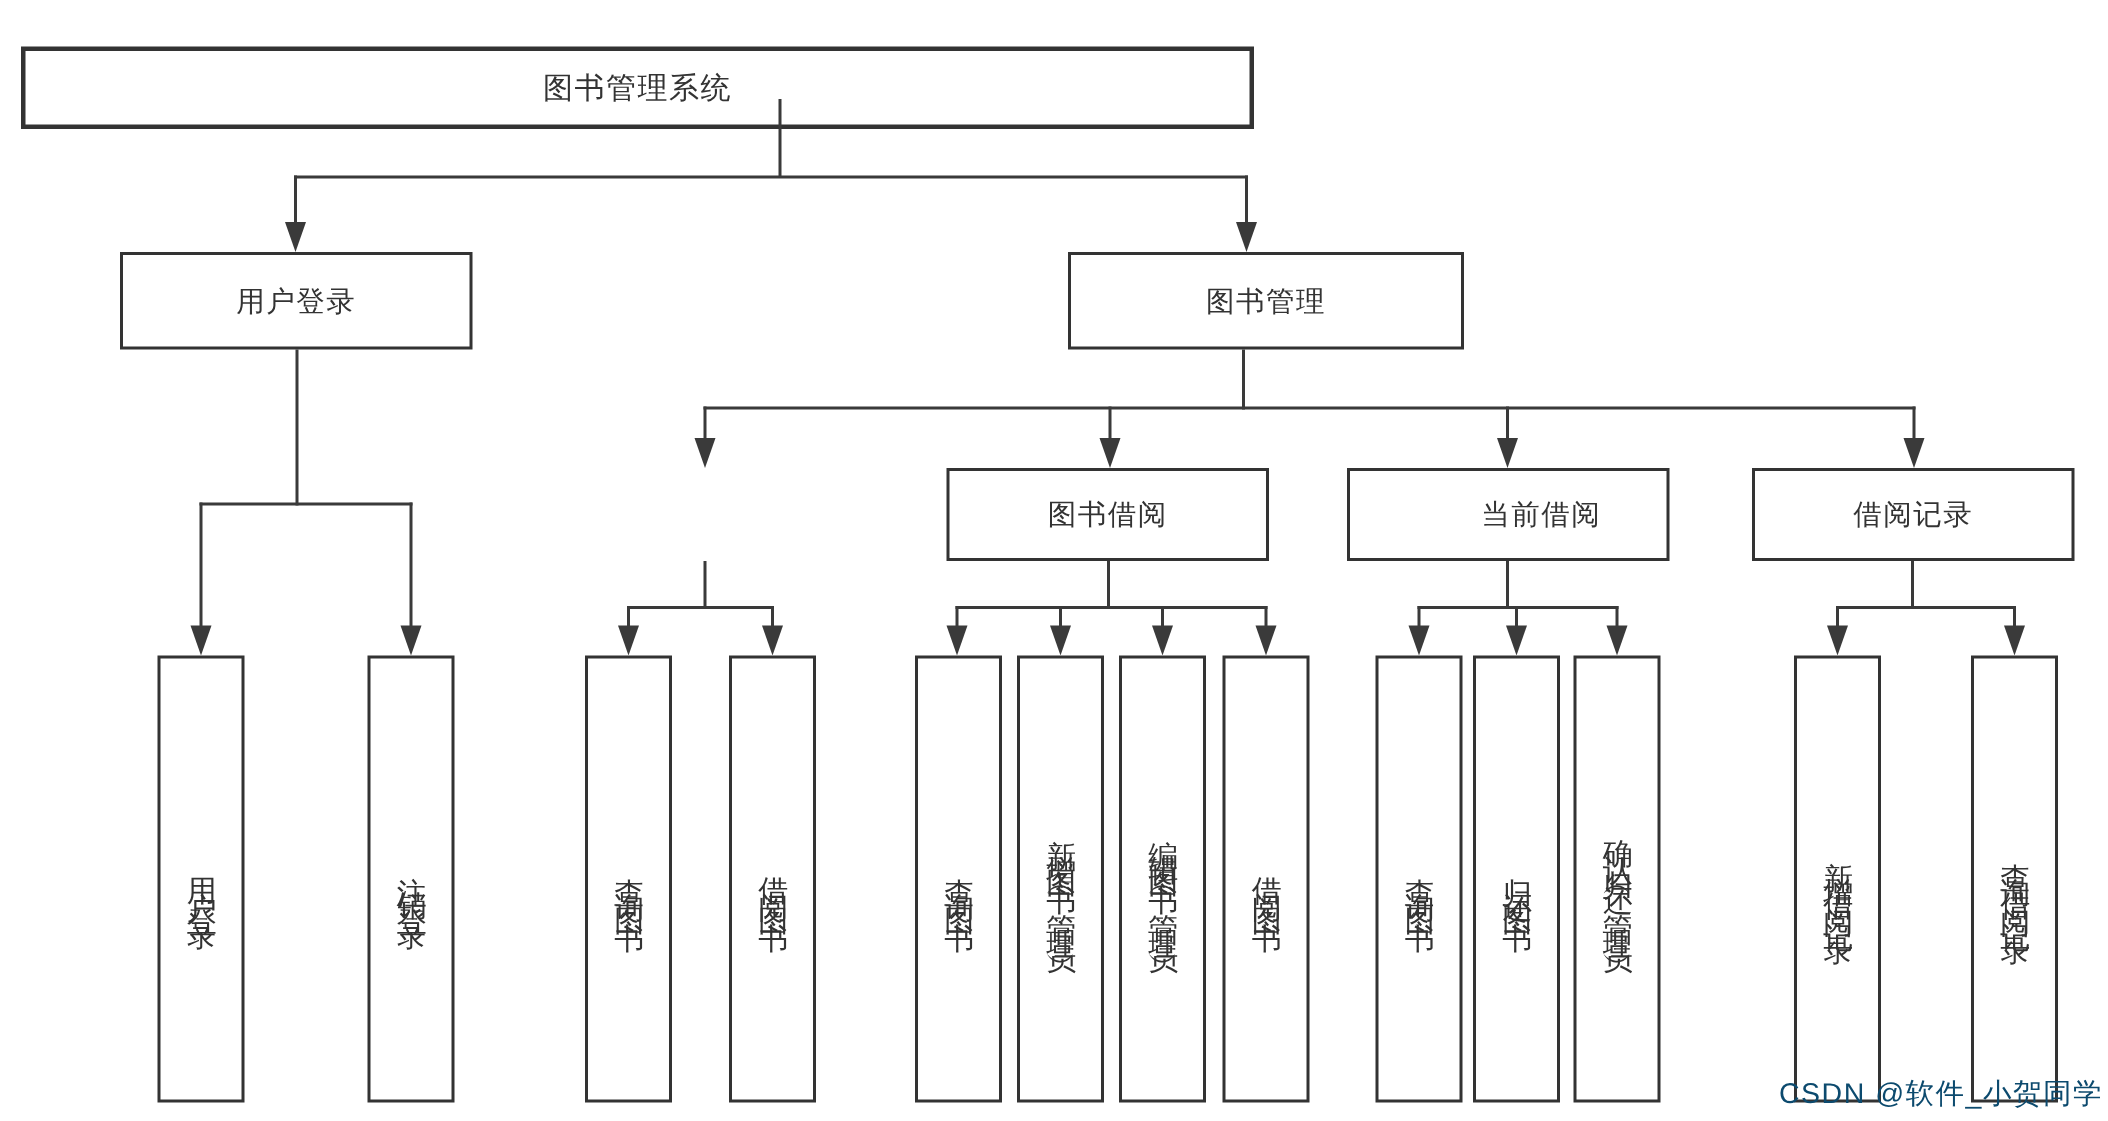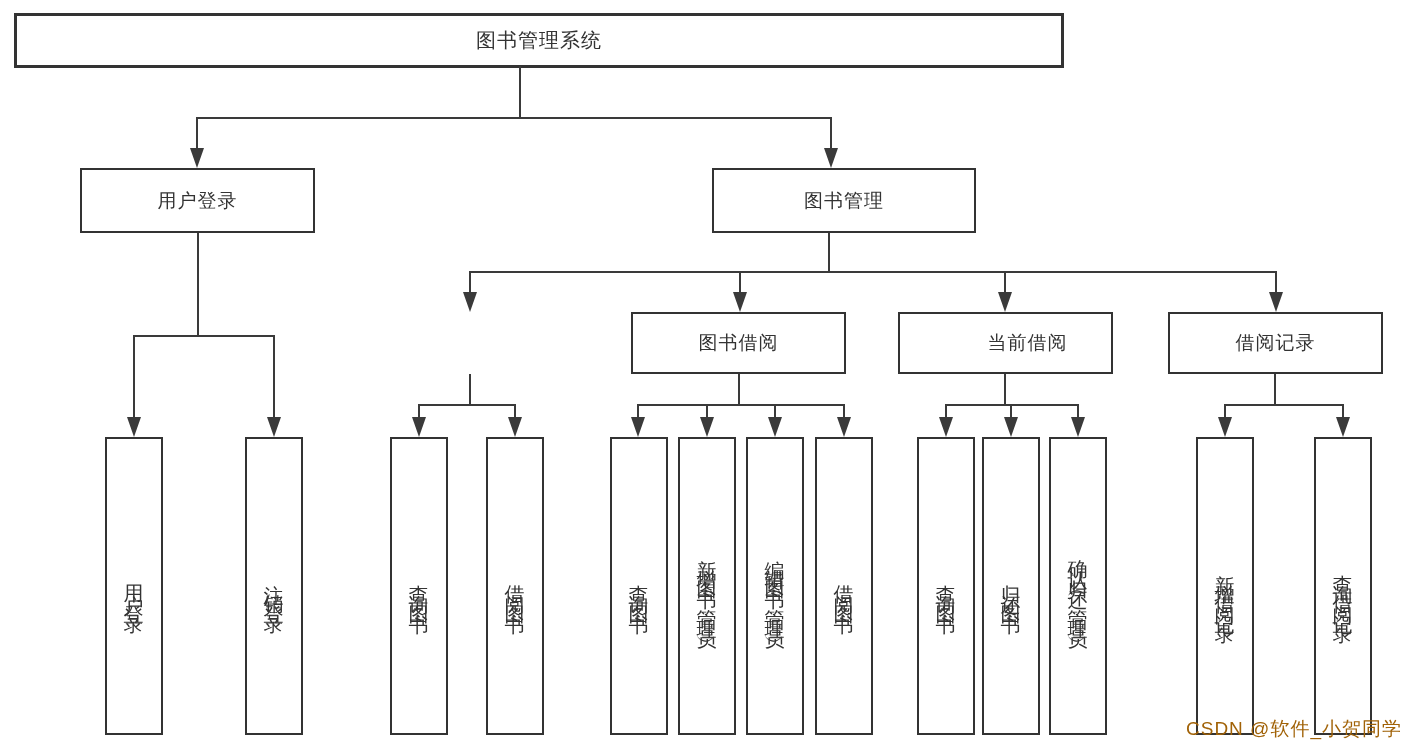--- a/index.html
+++ b/index.html
@@ -39,31 +39,31 @@
   .arrow{
     position:absolute;width:0;height:0;
     border-left:7px solid transparent;
     border-right:7px solid transparent;
     border-top:20px solid var(--line);
   }
   .watermark{
     position:absolute;
     left:1186px;top:716px;
     font-size:19px;
-    color:#a16207;
+    color:#0c4a6e;
     letter-spacing:1px;
     white-space:nowrap;
   }
 </style>
 </head>
 <body>
 
 <div id="stage">
 
-  <div class="box root-box" style="left:14px;top:13px;width:1050px;height:55px;">
+  <div class="box root-box" style="left:14px;top:31px;width:822px;height:55px;">
     <span>图书管理系统</span>
   </div>
 
   <div class="vline" style="left:519px;top:66px;height:52px;"></div>
   <div class="hline" style="left:196px;top:117px;width:636px;"></div>
   <div class="vline" style="left:196px;top:117px;height:33px;"></div>
   <div class="arrow" style="left:190px;top:148px;"></div>
   <div class="vline" style="left:830px;top:117px;height:33px;"></div>
   <div class="arrow" style="left:824px;top:148px;"></div>
 

